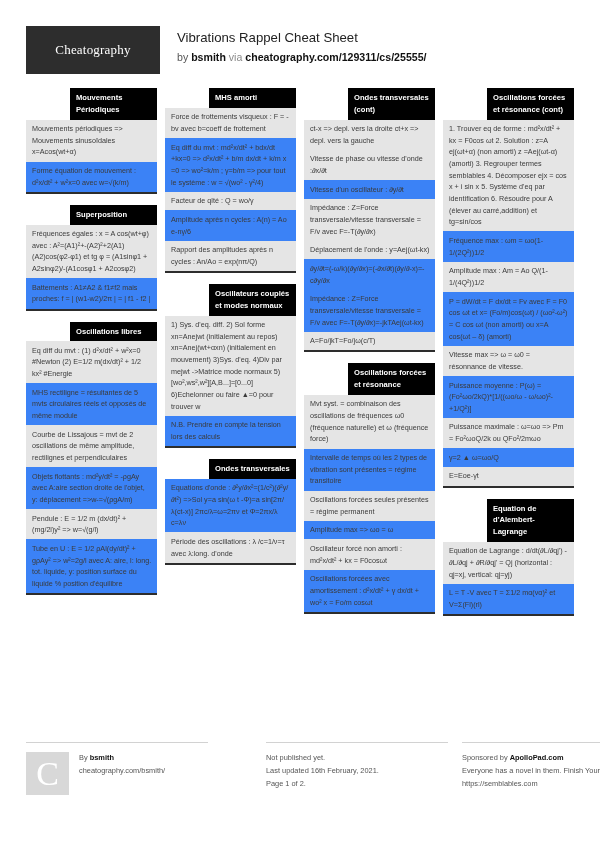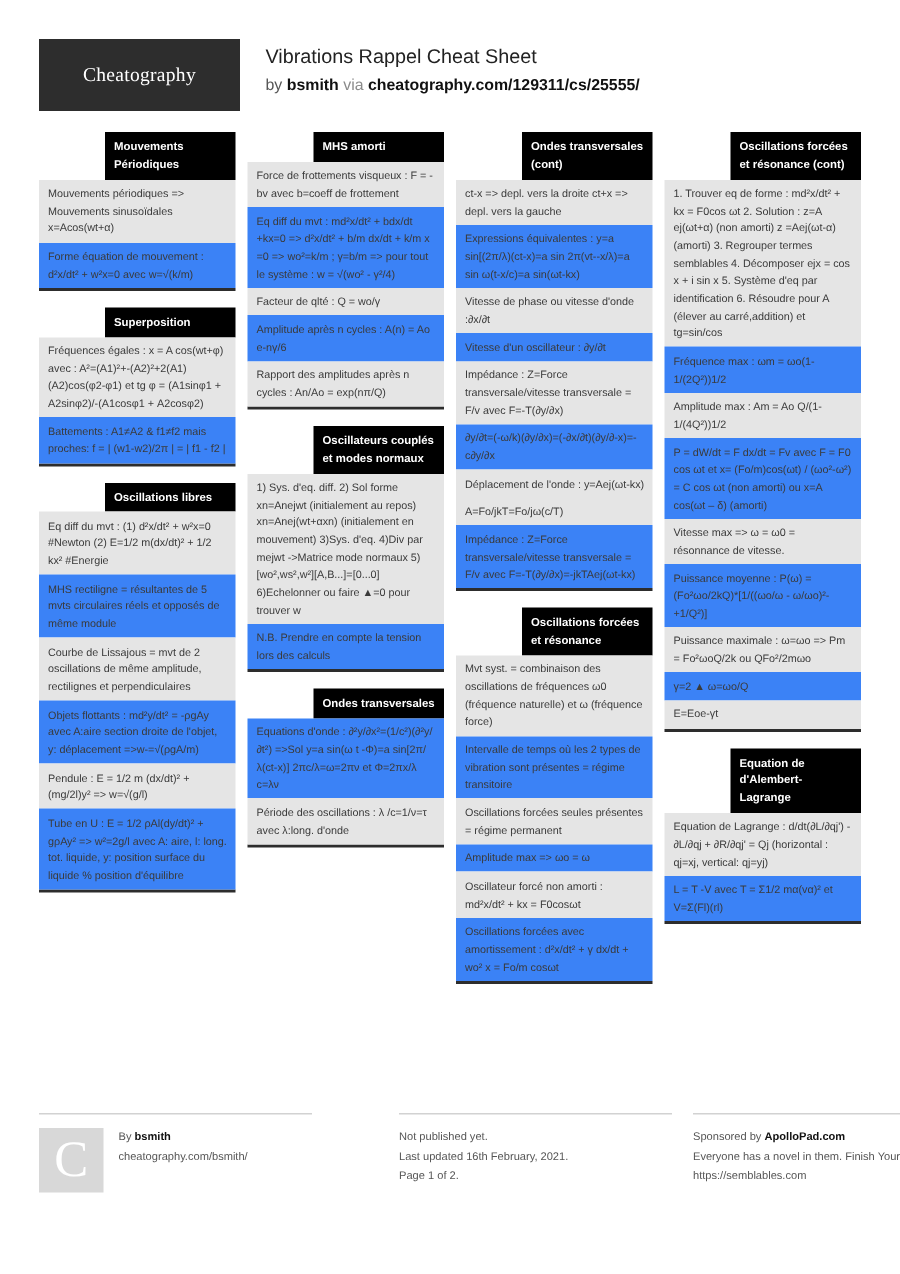--- a/index.html
+++ b/index.html
@@ -202,28 +202,27 @@
       <div class="block">
         <div class="block-title">Ondes transversales</div>
         <div class="row alt">Equations d'onde : ∂²y/∂x²=(1/c²)(∂²y/∂t²) =&gt;Sol y=a sin(ω t -Φ)=a sin[2π/λ(ct-x)] 2πc/λ=ω=2πν et Φ=2πx/λ c=λν</div>
         <div class="row">Période des oscillations : λ /c=1/ν=τ avec λ:long. d'onde</div>
       </div>
     </div>
     <div class="column">
       <div class="block">
         <div class="block-title">Ondes transversales (cont)</div>
         <div class="row">ct-x =&gt; depl. vers la droite ct+x =&gt; depl. vers la gauche</div>
-        <div class="row alt">Expressions équivalentes : y=a sin[(2π/λ)(ct-x)=a sin 2π(vt--x/λ)=a sin ω(t-x/c)=a sin(ωt-kx)</div>
         <div class="row">Vitesse de phase ou vitesse d'onde :∂x/∂t</div>
         <div class="row alt">Vitesse d'un oscillateur : ∂y/∂t</div>
         <div class="row">Impédance : Z=Force transversale/vitesse transversale = F/v avec F=-T(∂y/∂x)</div>
+        <div class="row">Déplacement de l'onde : y=Aej(ωt-kx)</div>
         <div class="row alt">∂y/∂t=(-ω/k)(∂y/∂x)=(-∂x/∂t)(∂y/∂-x)=-c∂y/∂x</div>
-        <div class="row">Déplacement de l'onde : y=Aej(ωt-kx)</div>
+        <div class="row alt">Impédance : Z=Force transversale/vitesse transversale = F/v avec F=-T(∂y/∂x)=-jkTAej(ωt-kx)</div>
         <div class="row">A=Fo/jkT=Fo/jω(c/T)</div>
-        <div class="row alt">Impédance : Z=Force transversale/vitesse transversale = F/v avec F=-T(∂y/∂x)=-jkTAej(ωt-kx)</div>
       </div>
       <div class="block">
         <div class="block-title">Oscillations forcées et résonance</div>
         <div class="row">Mvt syst. = combinaison des oscillations de fréquences ω0 (fréquence naturelle) et ω (fréquence force)</div>
         <div class="row alt">Intervalle de temps où les 2 types de vibration sont présentes = régime transitoire</div>
         <div class="row">Oscillations forcées seules présentes = régime permanent</div>
         <div class="row alt">Amplitude max =&gt; ωo = ω</div>
         <div class="row">Oscillateur forcé non amorti : md²x/dt² + kx = F0cosωt</div>
         <div class="row alt">Oscillations forcées avec amortissement : d²x/dt² + γ dx/dt + wo² x = Fo/m cosωt</div>
       </div>

